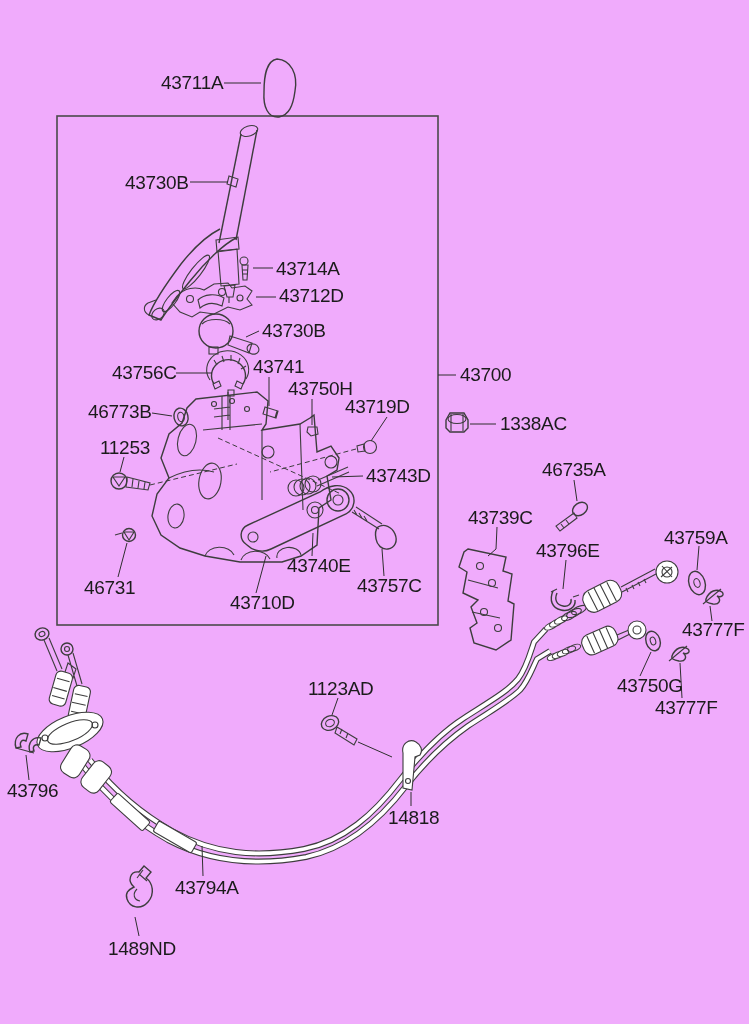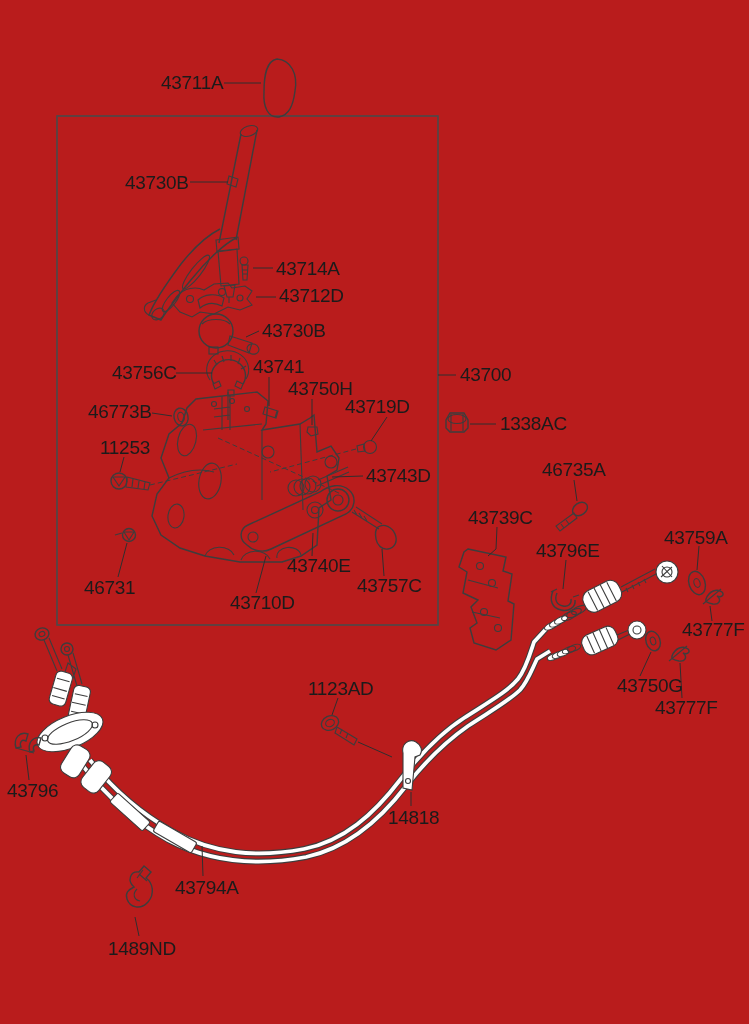--- a/index.html
+++ b/index.html
@@ -1,16 +1,16 @@
 <!DOCTYPE html>
 <html><head>
 <meta charset="utf-8">
 <style>
   html,body{margin:0;padding:0;background:#ffffff;}
-  .stage{position:relative;width:749px;height:1024px;background:#b91c1c;overflow:hidden;
+  .stage{position:relative;width:749px;height:1024px;background:#f0abfc;overflow:hidden;
          font-family:"Liberation Sans", sans-serif;}
   svg text{font-family:"Liberation Sans", sans-serif;font-size:19px;fill:#1b1b1b;letter-spacing:-0.3px;}
   .ln{stroke:#3d3d3d;stroke-width:1.1;fill:none;}
   .ln2{stroke:#3d3d3d;stroke-width:1.4;fill:none;}
   .fillw{fill:#ffffff;stroke:#3d3d3d;stroke-width:1.1;}
   .lead{stroke:#2f2f2f;stroke-width:1;fill:none;}
   .dash{stroke:#3d3d3d;stroke-width:1;fill:none;stroke-dasharray:5 3;}
   .tube{stroke:#3d3d3d;stroke-width:6;fill:none;}
   .tubein{stroke:#ffffff;stroke-width:3.8;fill:none;}
 </style>

